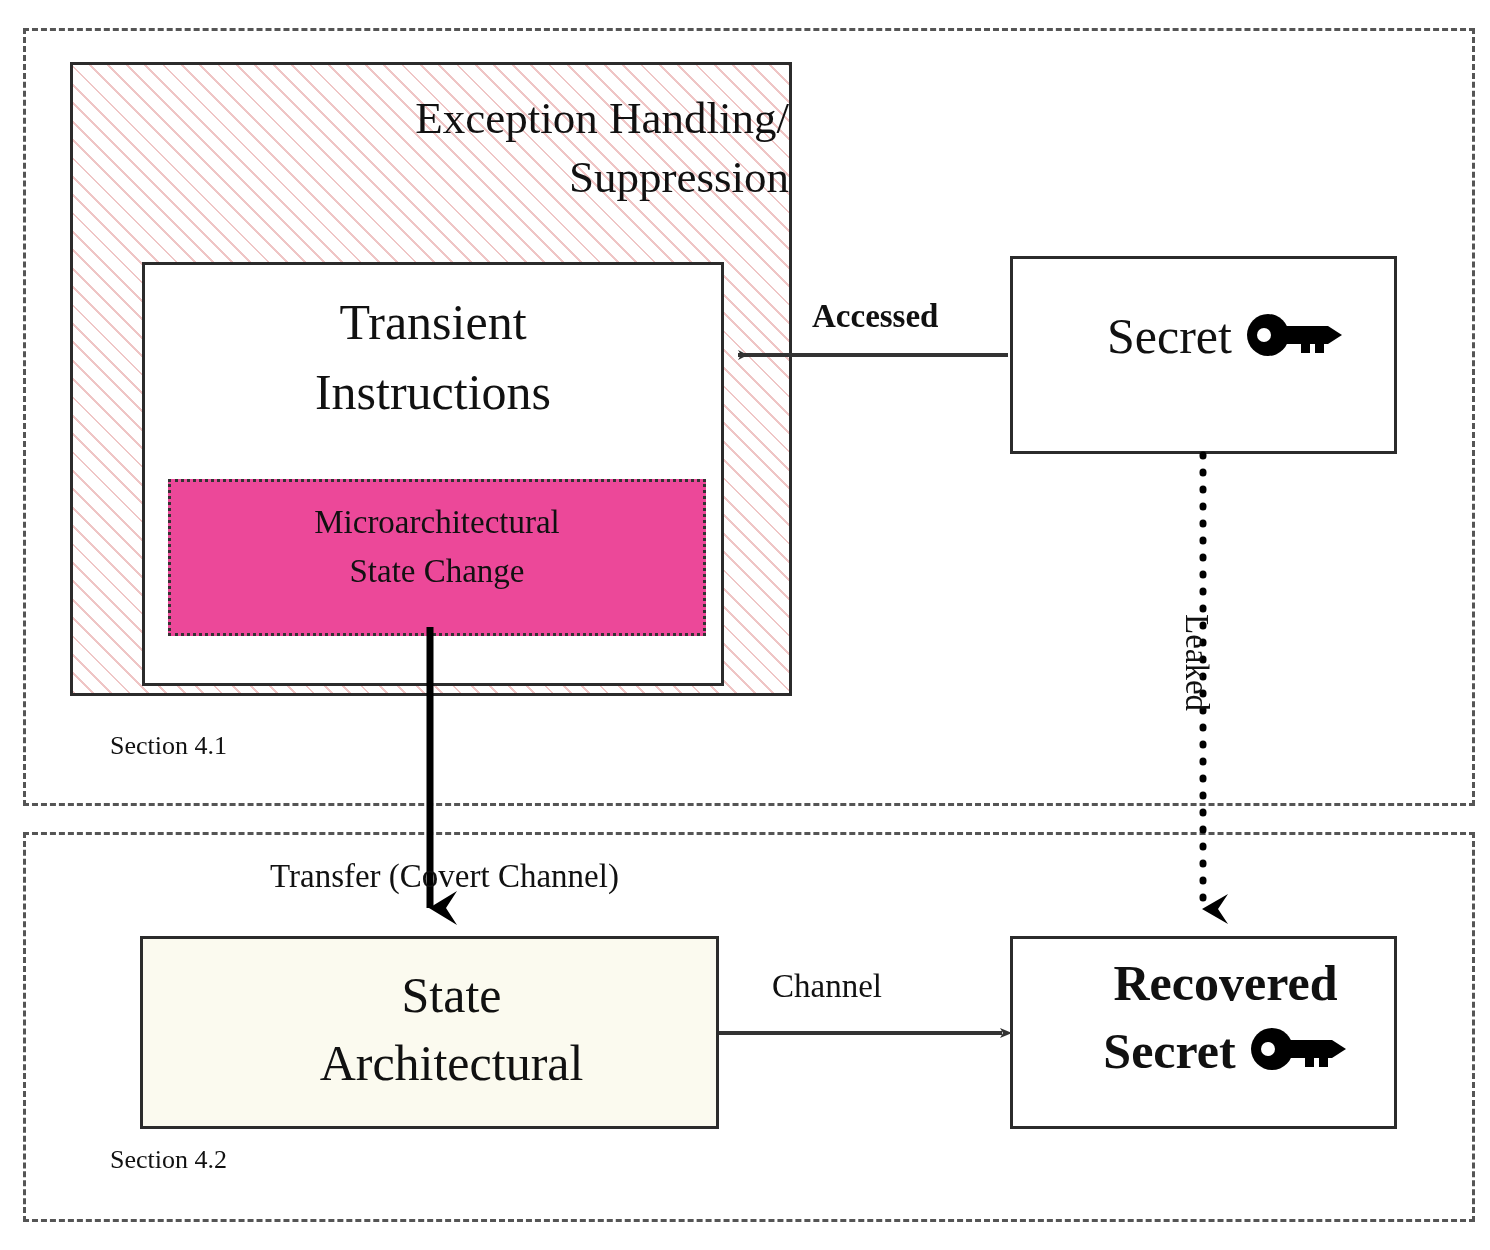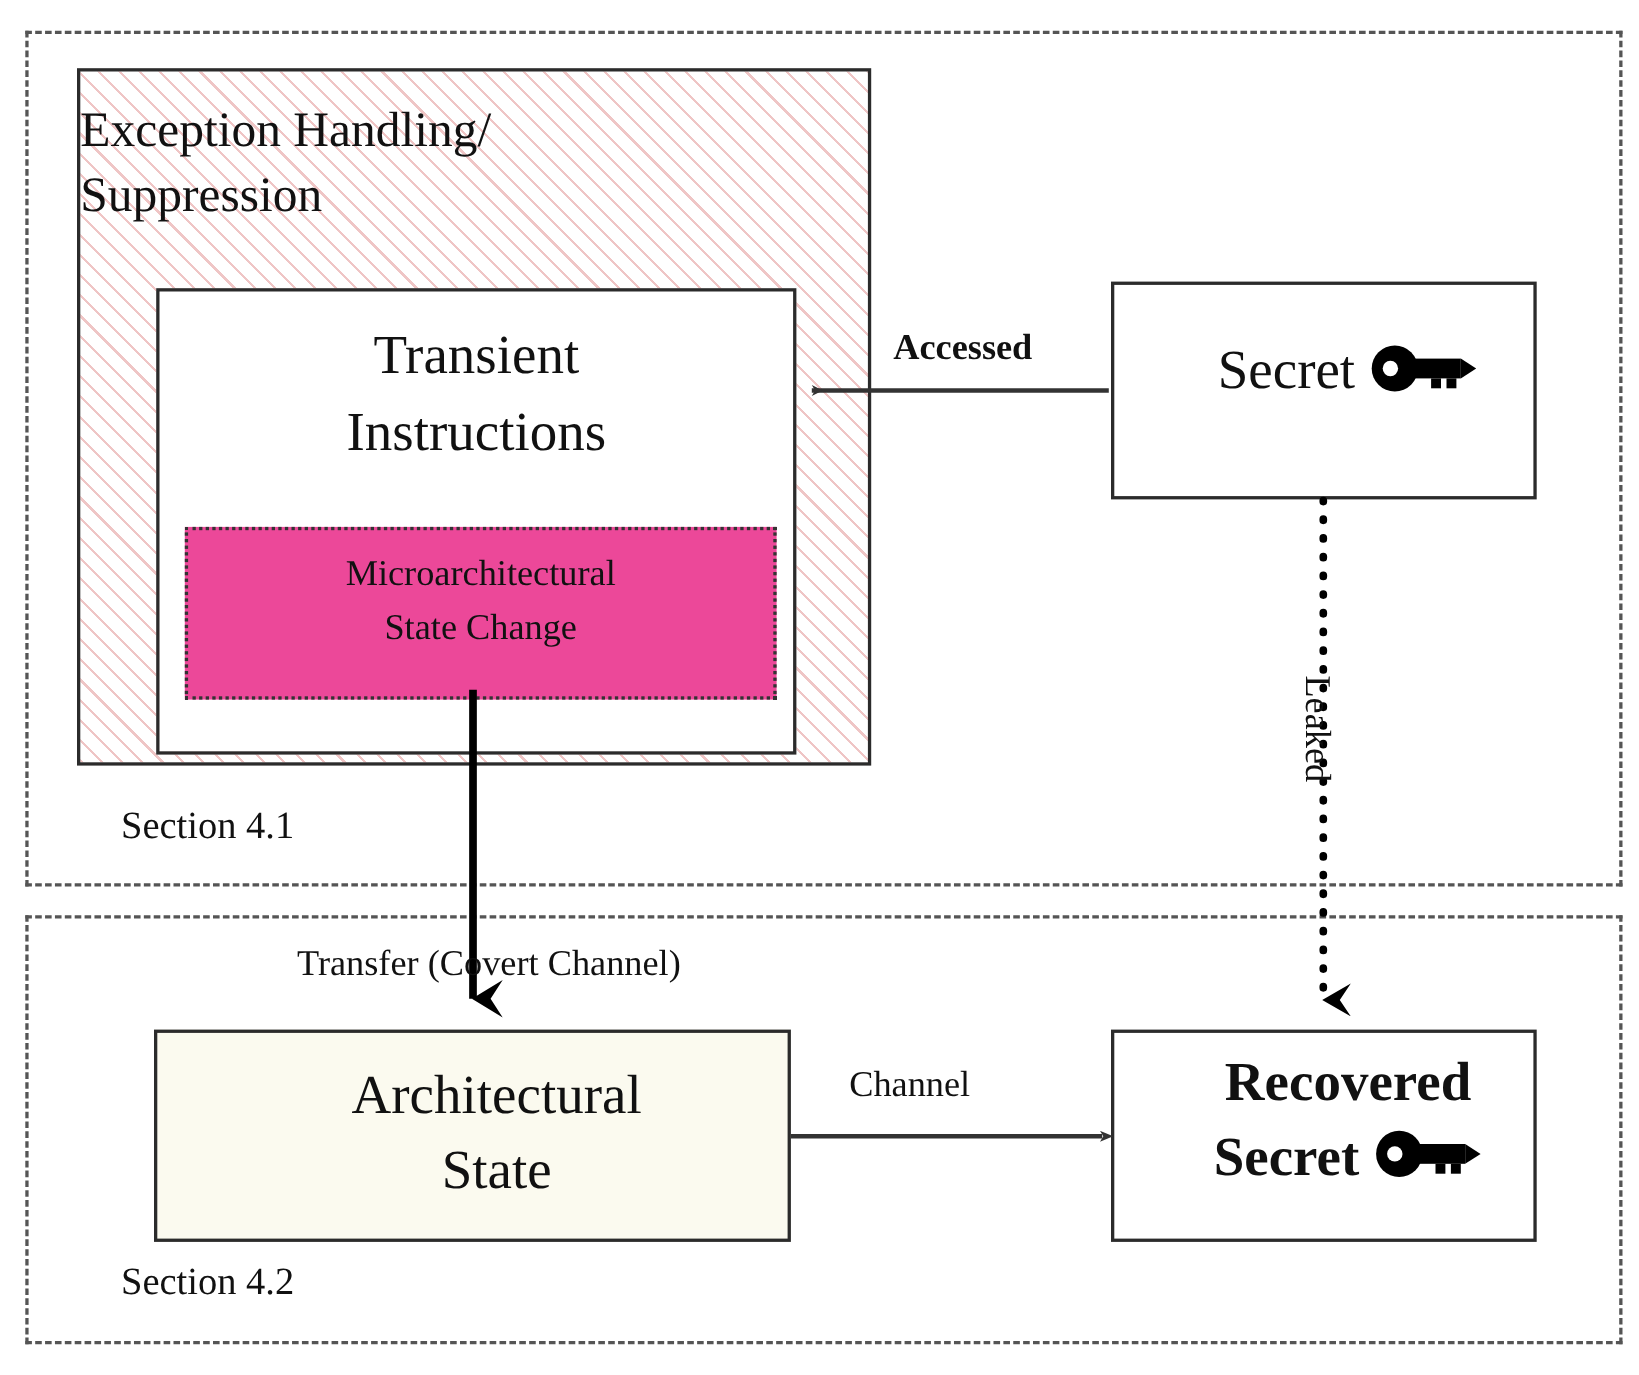--- a/index.html
+++ b/index.html
@@ -24,21 +24,21 @@
     position: absolute;
     border: 3px dashed #555555;
     box-sizing: border-box;
     background: transparent;
   }
   #section-upper { left: 23px;  top: 28px;   width: 1452px; height: 778px; }
   #section-lower { left: 23px;  top: 832px;  width: 1452px; height: 390px; }
 
   .section-label {
     position: absolute;
-    font-size: 35px;
+    font-size: 26px;
     line-height: 1;
     color: #111111;
     white-space: nowrap;
     text-align: right;
   }
   #label-section-41 { left: 110px; top: 733px; }
   #label-section-42 { left: 110px; top: 1147px; }
 
   
   #exception-box {
@@ -56,21 +56,21 @@
       rgba(226, 150, 150, 0.55) 2px,
       rgba(255, 255, 255, 0) 2px,
       rgba(255, 255, 255, 0) 13px
     );
   }
   #exception-title {
     position: absolute;
     left: 0;
     top: 24px;
     width: 100%;
-    text-align: left;
+    text-align: right;
     font-size: 45px;
     line-height: 1.32;
     color: #111111;
   }
 
   
   #transient-box {
     position: absolute;
     left: 69px;   
     top: 197px;   
@@ -229,22 +229,22 @@
         </svg>
       </span>
     </div>
   </div>
 
   <div class="section-box" id="section-lower"></div>
   <div class="section-label" id="label-section-42">Section 4.2</div>
 
   <div class="plain-box" id="architectural-box">
     <div class="box-text" id="architectural-text">
+      <div>State</div>
       <div>Architectural</div>
-      <div>State</div>
     </div>
   </div>
 
   <div class="plain-box" id="recovered-secret-box">
     <div class="box-text" id="recovered-text">
       <div>Recovered</div>
       <div>
         <span>Secret</span><span class="key-inline">
           <svg width="98" height="44" viewBox="0 0 98 44" aria-hidden="true">
             <g fill="#000000">

